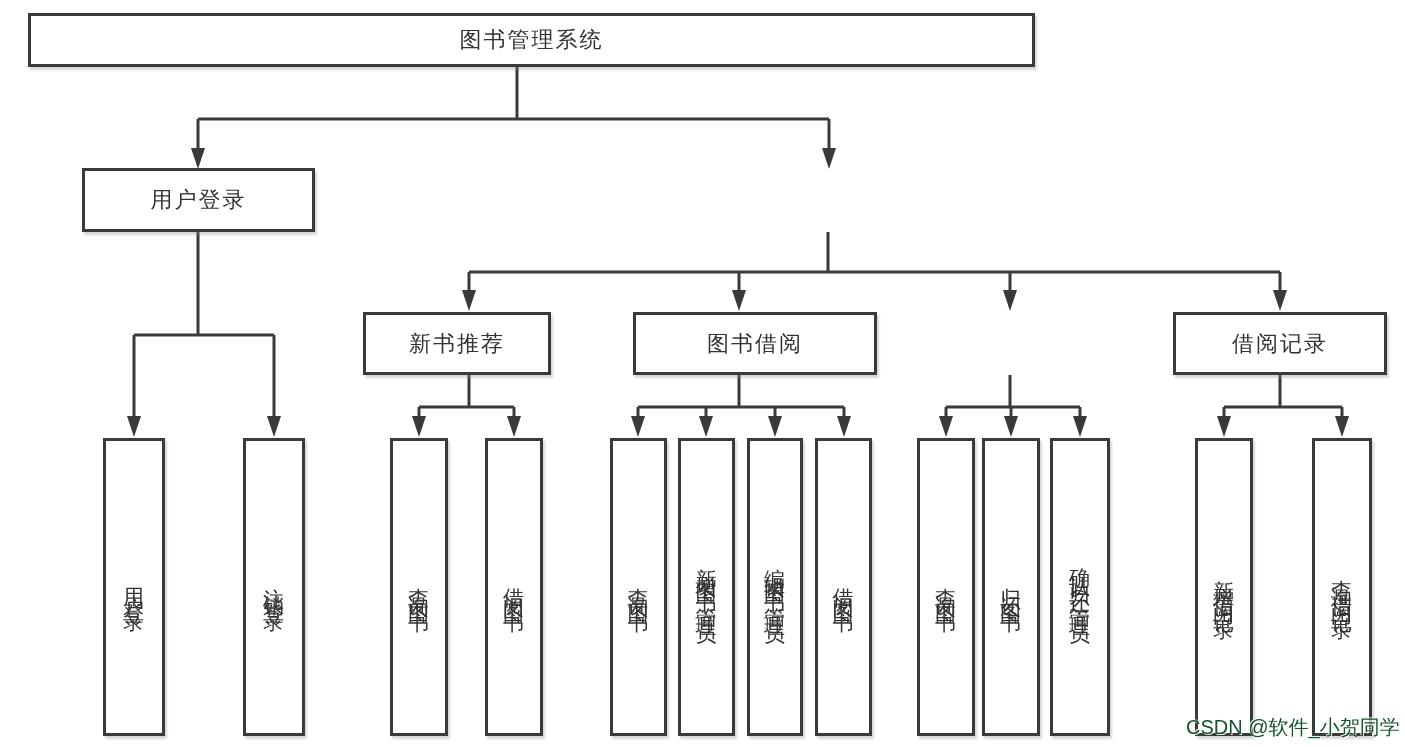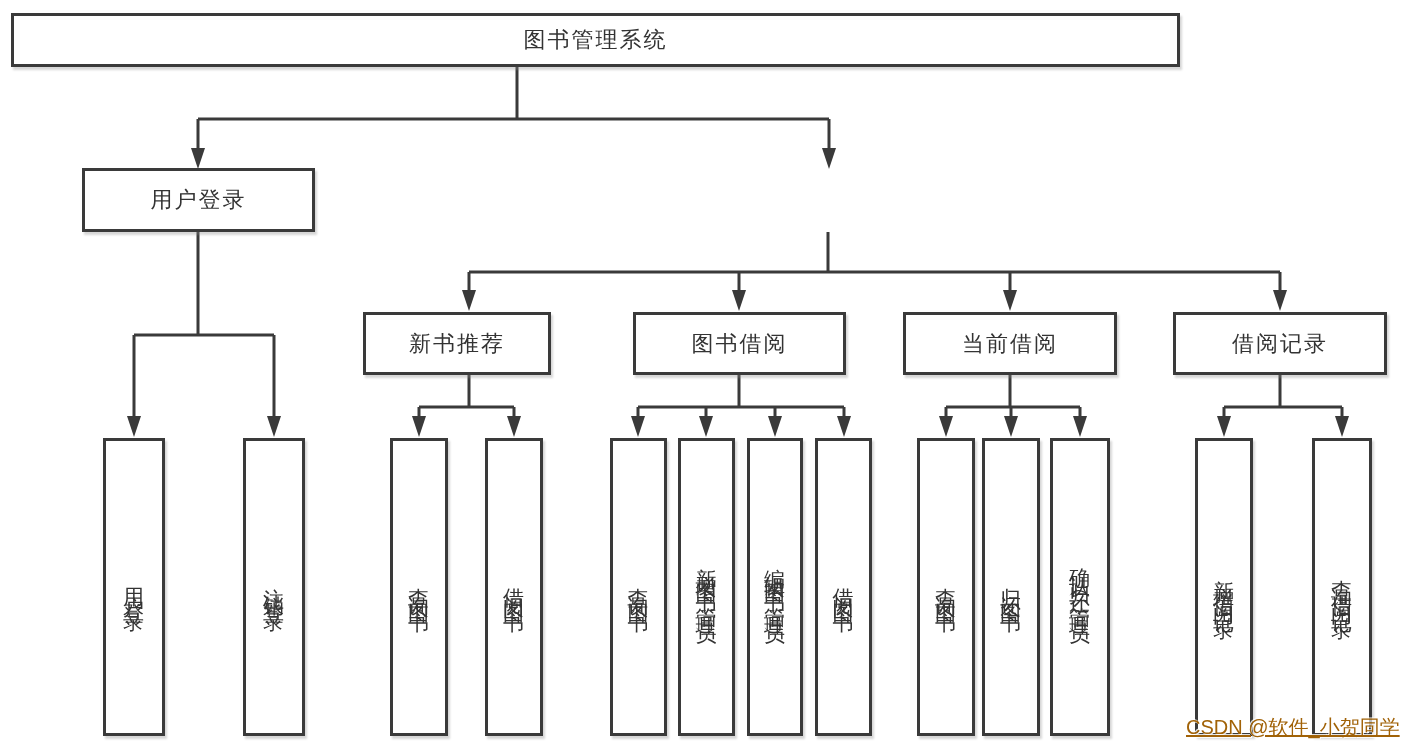--- a/index.html
+++ b/index.html
@@ -42,25 +42,24 @@
     text-orientation:mixed;
     font-size:21px;
     letter-spacing:8px;
     line-height:1;
     color:#333333;
   }
   .watermark{
     position:absolute;
     left:1186px;top:714px;
     font-size:20px;
-    color:#a16207;
+    color:#14532d;
     white-space:nowrap;
     z-index:5;
     text-shadow:-1px -1px 0 rgba(255,255,255,0.85), 1px 1px 0 rgba(255,255,255,0.85);
-    text-decoration:underline;
   }
 </style>
 </head>
 <body>
 
 <div class="canvas">
 
   <svg class="connectors" width="1405" height="747" viewBox="0 0 1405 747" xmlns="http://www.w3.org/2000/svg">
 
     <path d="M517 67 V119 M198 119 H829 M198 119 V150 M829 119 V150" stroke="#3a3a3a" stroke-width="3" fill="none"></path>
@@ -91,36 +90,33 @@
     <polygon fill="#3a3a3a" points="706,437 699,416 713,416"></polygon>
     <polygon fill="#3a3a3a" points="775,437 768,416 782,416"></polygon>
     <polygon fill="#3a3a3a" points="844,437 837,416 851,416"></polygon>
     <polygon fill="#3a3a3a" points="946,437 939,416 953,416"></polygon>
     <polygon fill="#3a3a3a" points="1011,437 1004,416 1018,416"></polygon>
     <polygon fill="#3a3a3a" points="1080,437 1073,416 1087,416"></polygon>
     <polygon fill="#3a3a3a" points="1224,437 1217,416 1231,416"></polygon>
     <polygon fill="#3a3a3a" points="1342,437 1335,416 1349,416"></polygon>
   </svg>
 
-  <div class="hbox" style="left:11px;top:13px;width:1169px;height:54px">
+  <div class="hbox" style="left:28px;top:13px;width:1007px;height:54px">
     <span class="hlabel">图书管理系统</span>
   </div>
 
   <div class="hbox" style="left:82px;top:168px;width:233px;height:64px">
     <span class="hlabel">用户登录</span>
   </div>
 
   <div class="hbox" style="left:363px;top:312px;width:188px;height:63px">
     <span class="hlabel">新书推荐</span>
   </div>
-  <div class="hbox" style="left:633px;top:312px;width:213px;height:63px">
+  <div class="hbox" style="left:633px;top:312px;width:244px;height:63px">
     <span class="hlabel">图书借阅</span>
-  </div>
-  <div class="hbox" style="left:903px;top:312px;width:214px;height:63px">
-    <span class="hlabel">当前借阅</span>
   </div>
   <div class="hbox" style="left:1173px;top:312px;width:214px;height:63px">
     <span class="hlabel">借阅记录</span>
   </div>
 
   <div class="vbox" style="left:103px;width:62px">
     <span class="vlabel">用户登录</span>
   </div>
   <div class="vbox" style="left:243px;width:62px">
     <span class="vlabel">注销登录</span>

